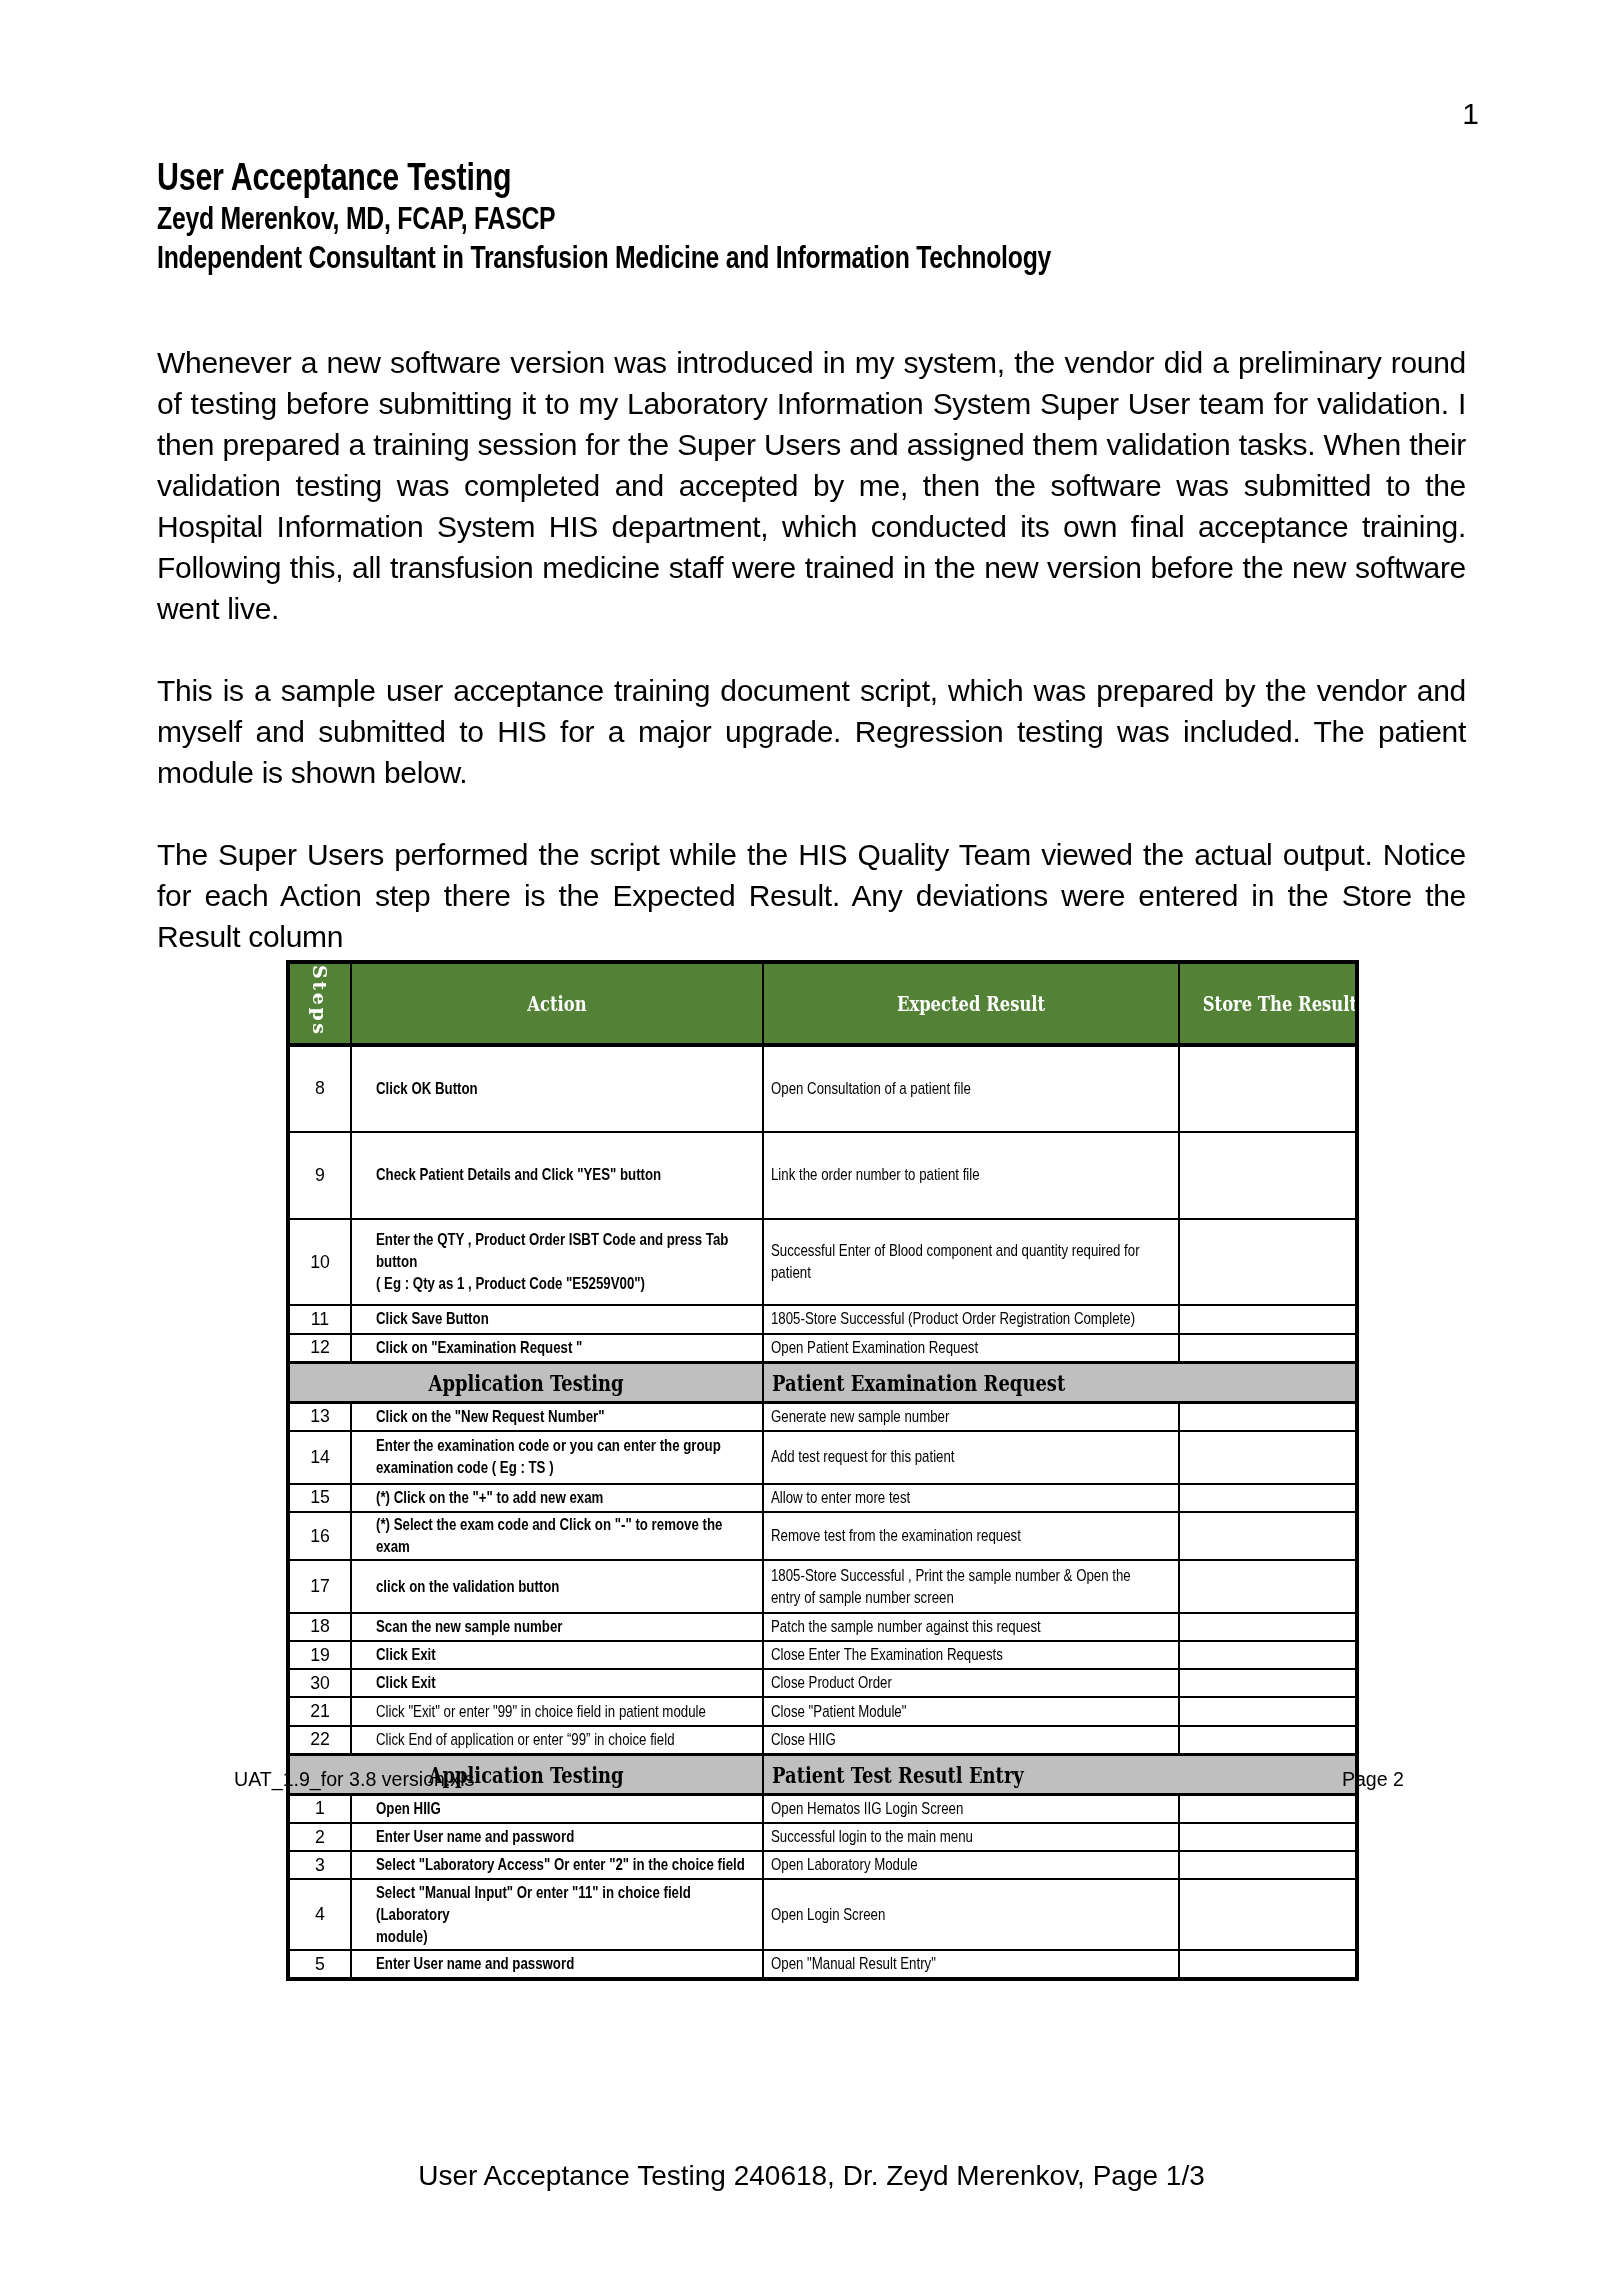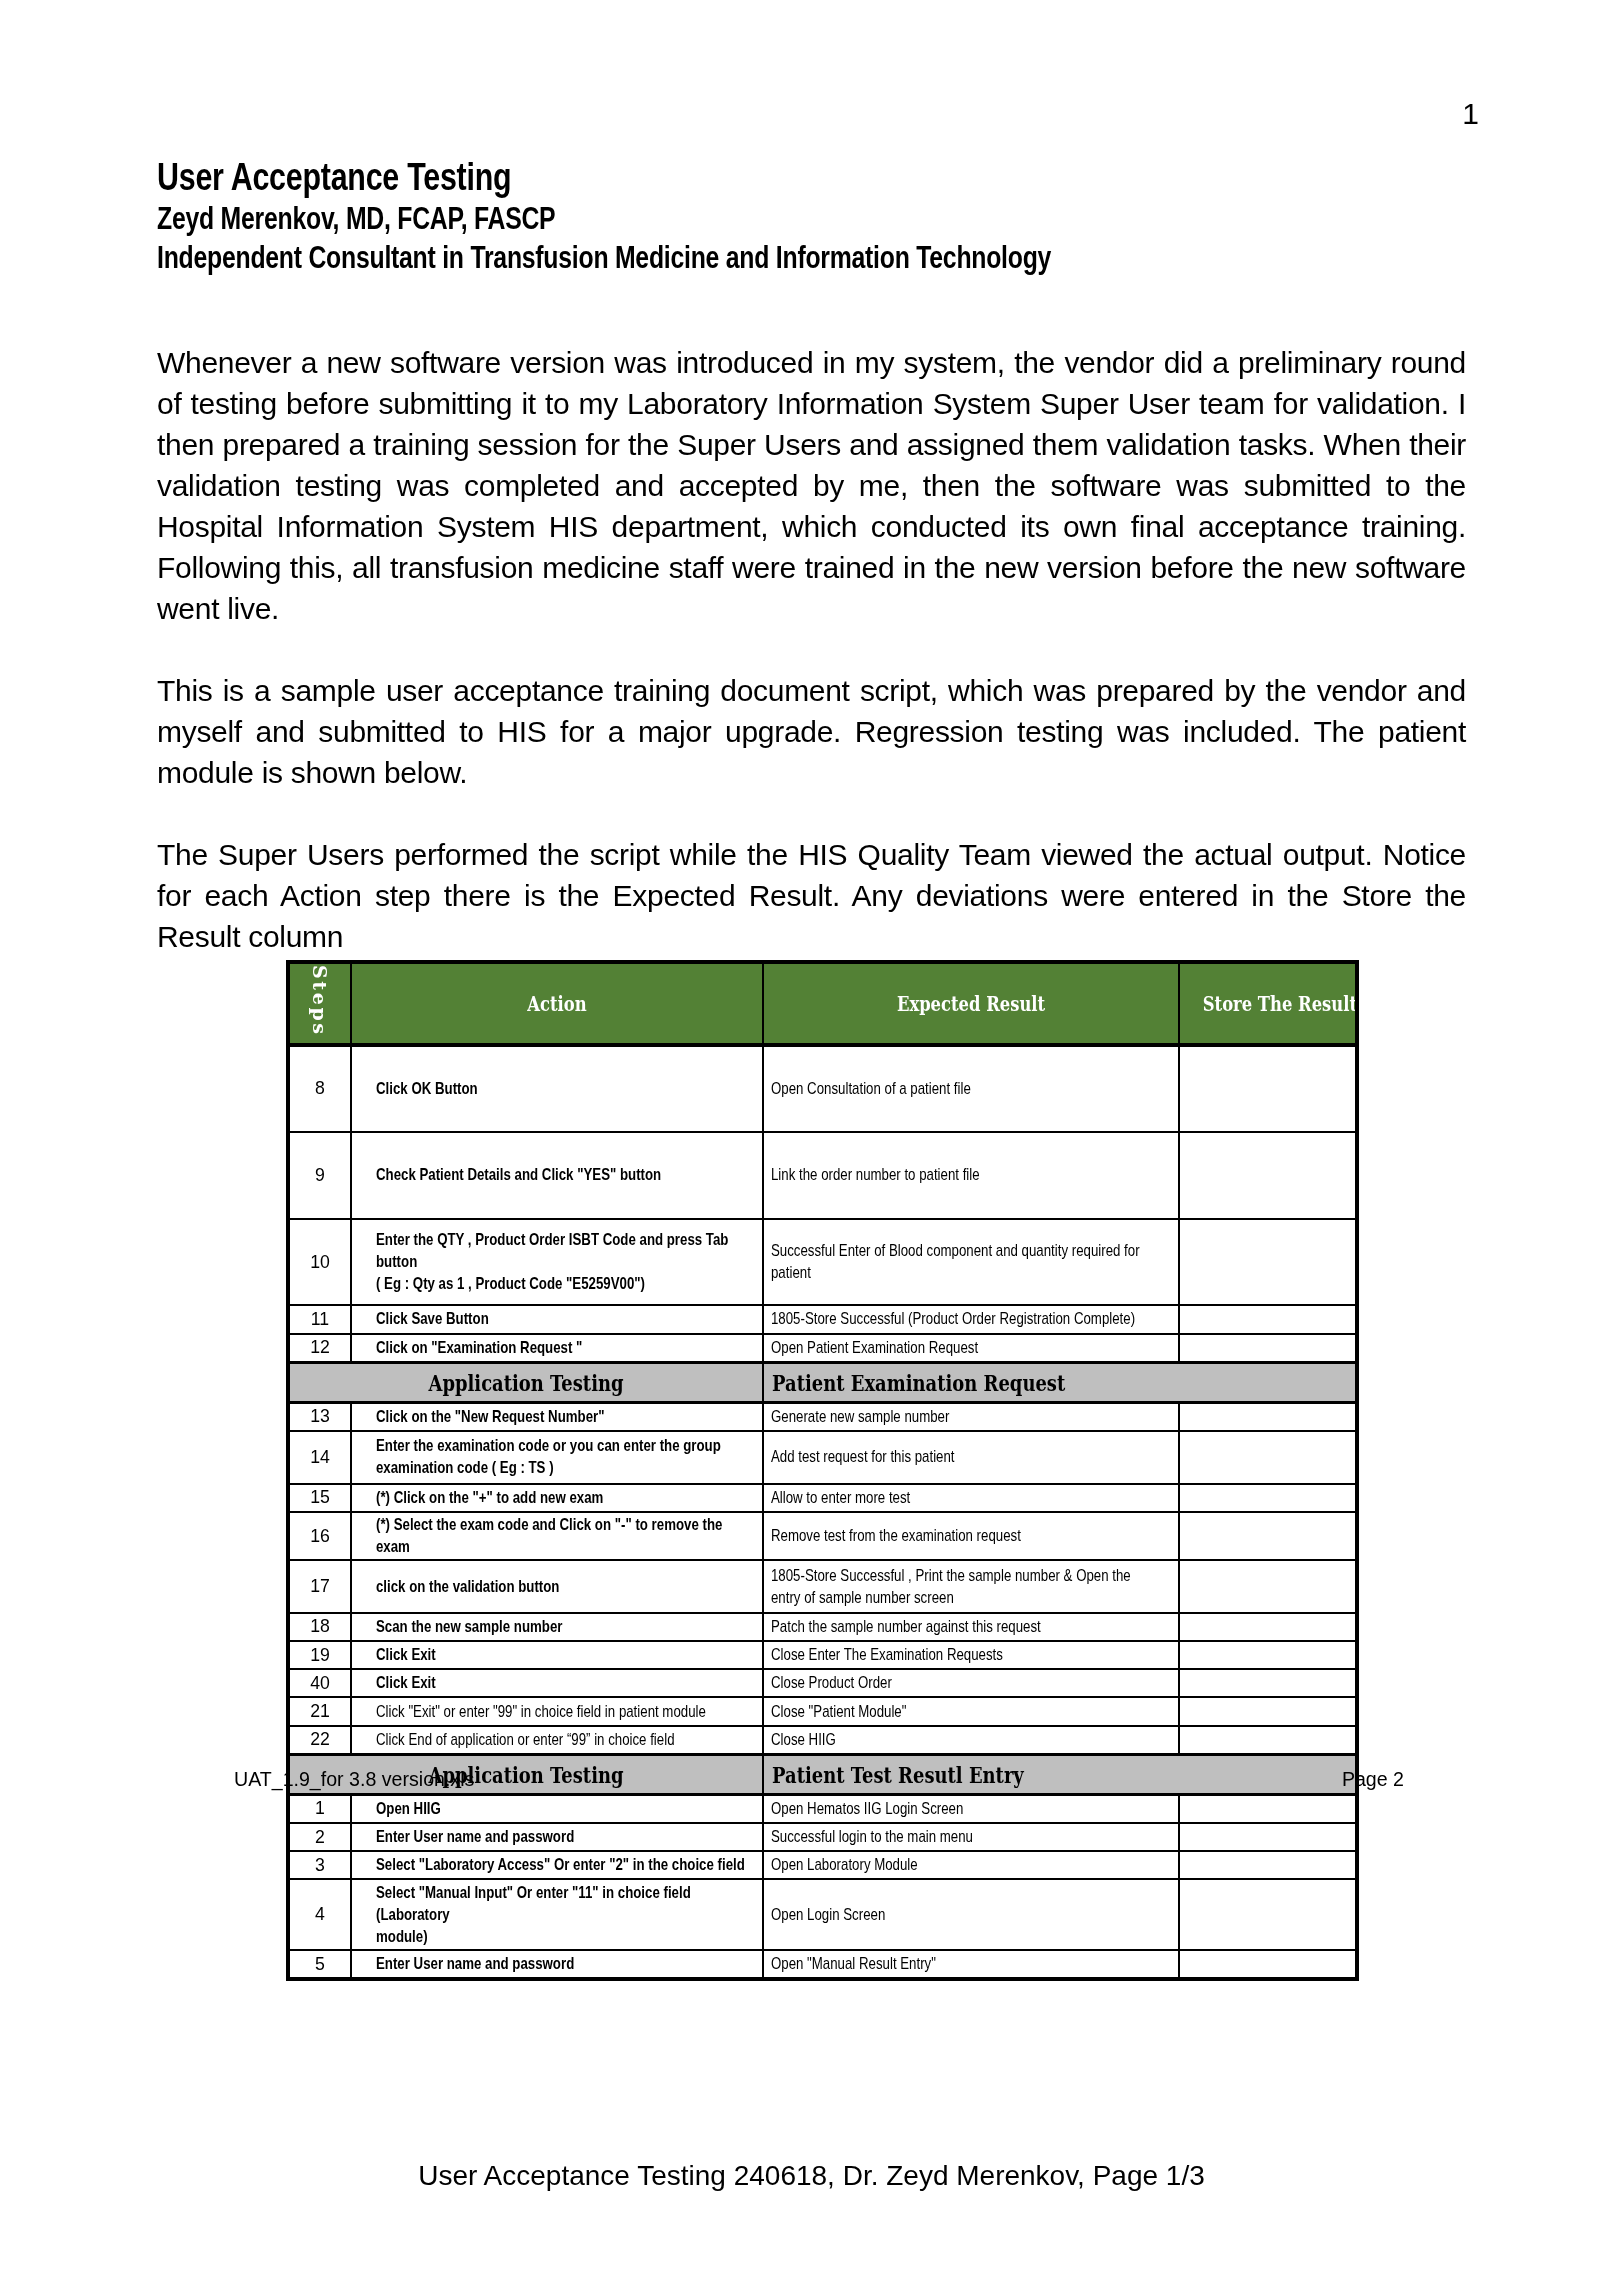--- a/index.html
+++ b/index.html
@@ -199,21 +199,21 @@
           <td class="expected-cell"><span class="cx">Patch the sample number against this request</span></td>
           <td class="store-cell"></td>
         </tr>
         <tr class="size-sm">
           <td class="step-cell">19</td>
           <td class="action-cell"><span class="cx">Click Exit</span></td>
           <td class="expected-cell"><span class="cx">Close Enter The Examination Requests</span></td>
           <td class="store-cell"></td>
         </tr>
         <tr class="size-sm">
-          <td class="step-cell">40</td>
+          <td class="step-cell">30</td>
           <td class="action-cell"><span class="cx">Click Exit</span></td>
           <td class="expected-cell"><span class="cx">Close Product Order</span></td>
           <td class="store-cell"></td>
         </tr>
         <tr class="size-sm">
           <td class="step-cell">21</td>
           <td class="action-cell regular"><span class="cx">Click "Exit" or enter "99"  in choice field in patient module</span></td>
           <td class="expected-cell"><span class="cx">Close "Patient Module"</span></td>
           <td class="store-cell"></td>
         </tr>

